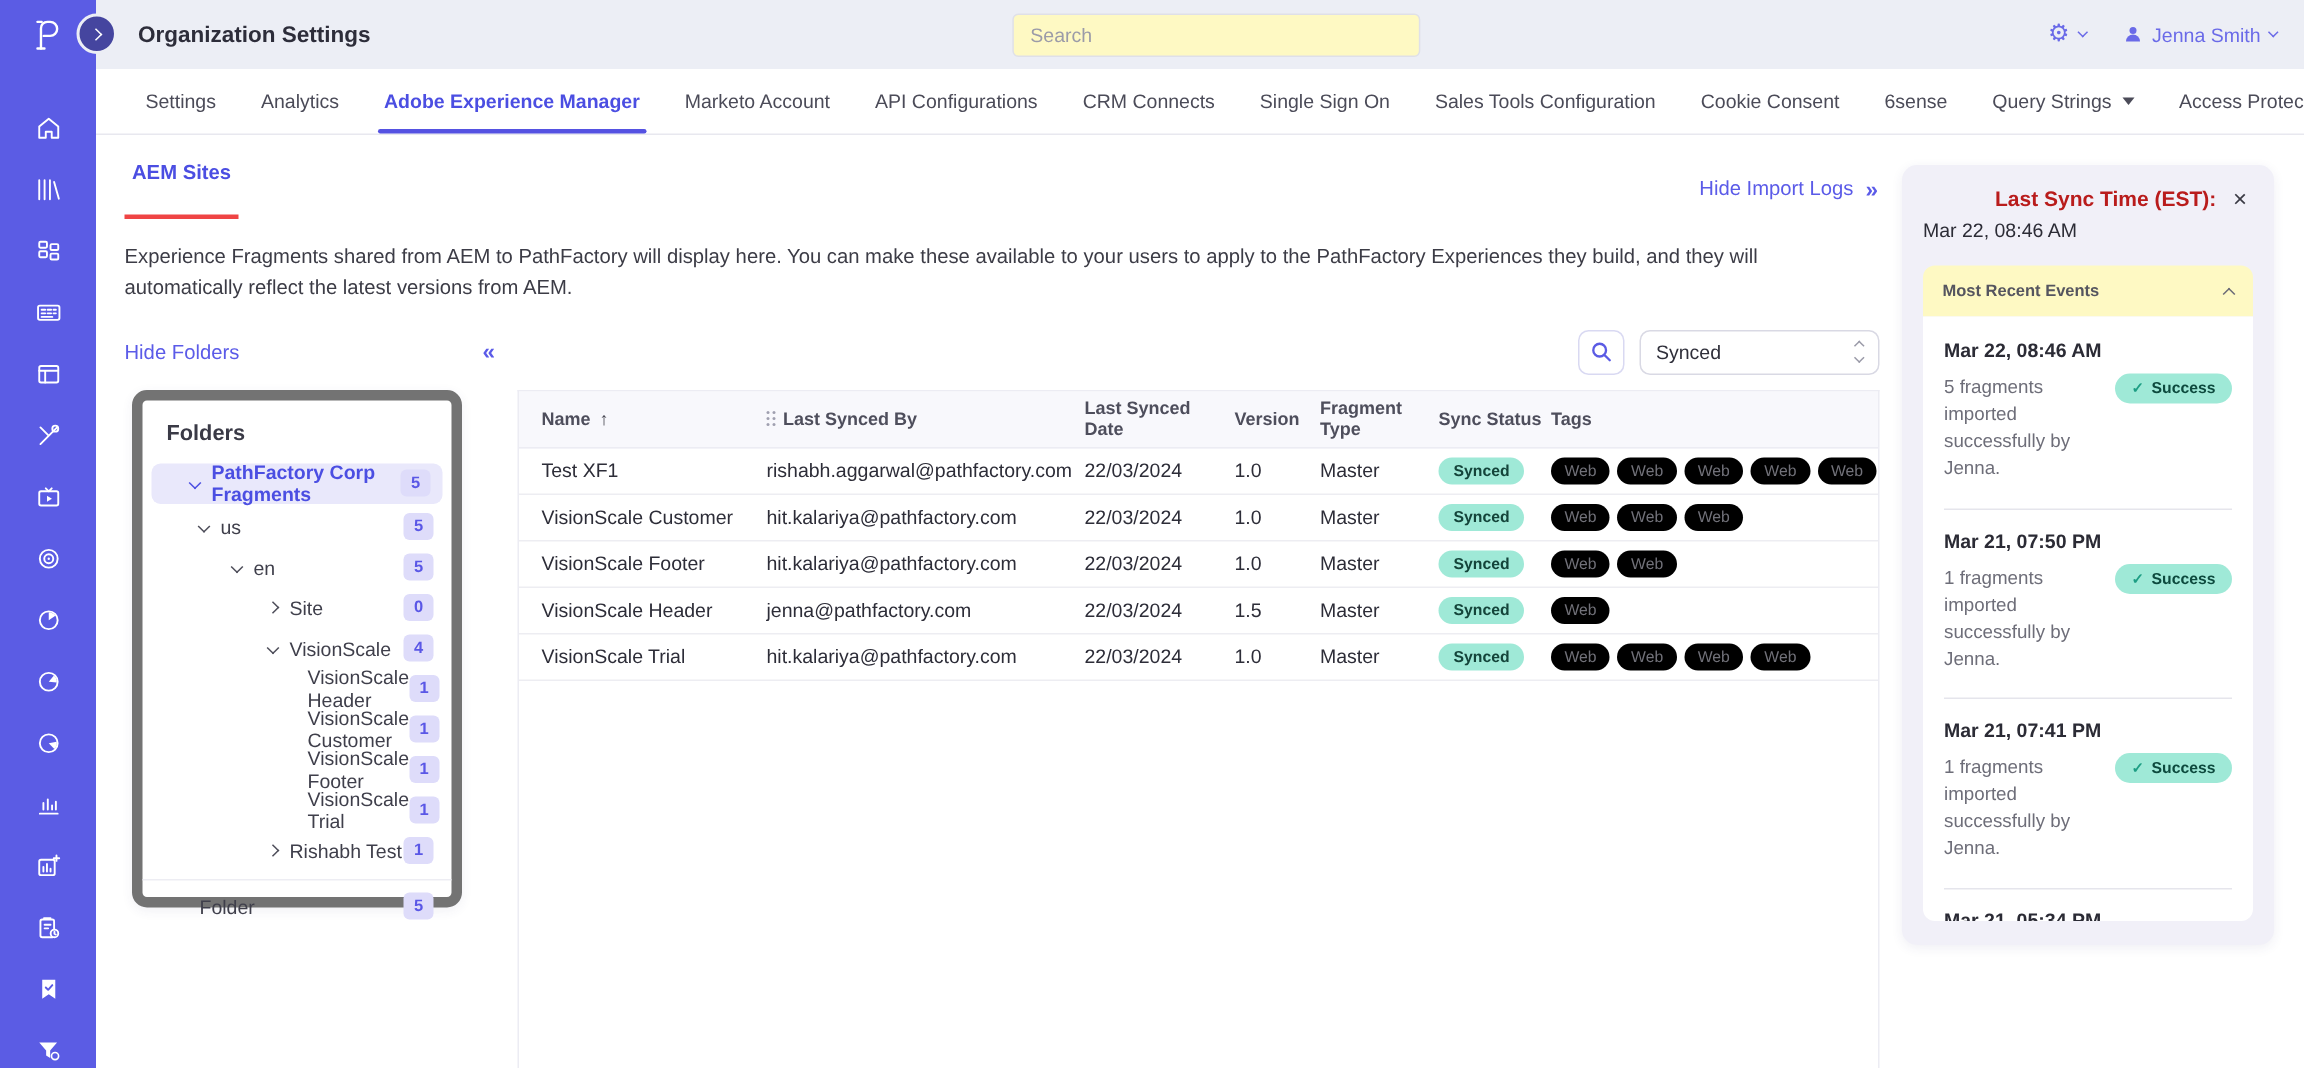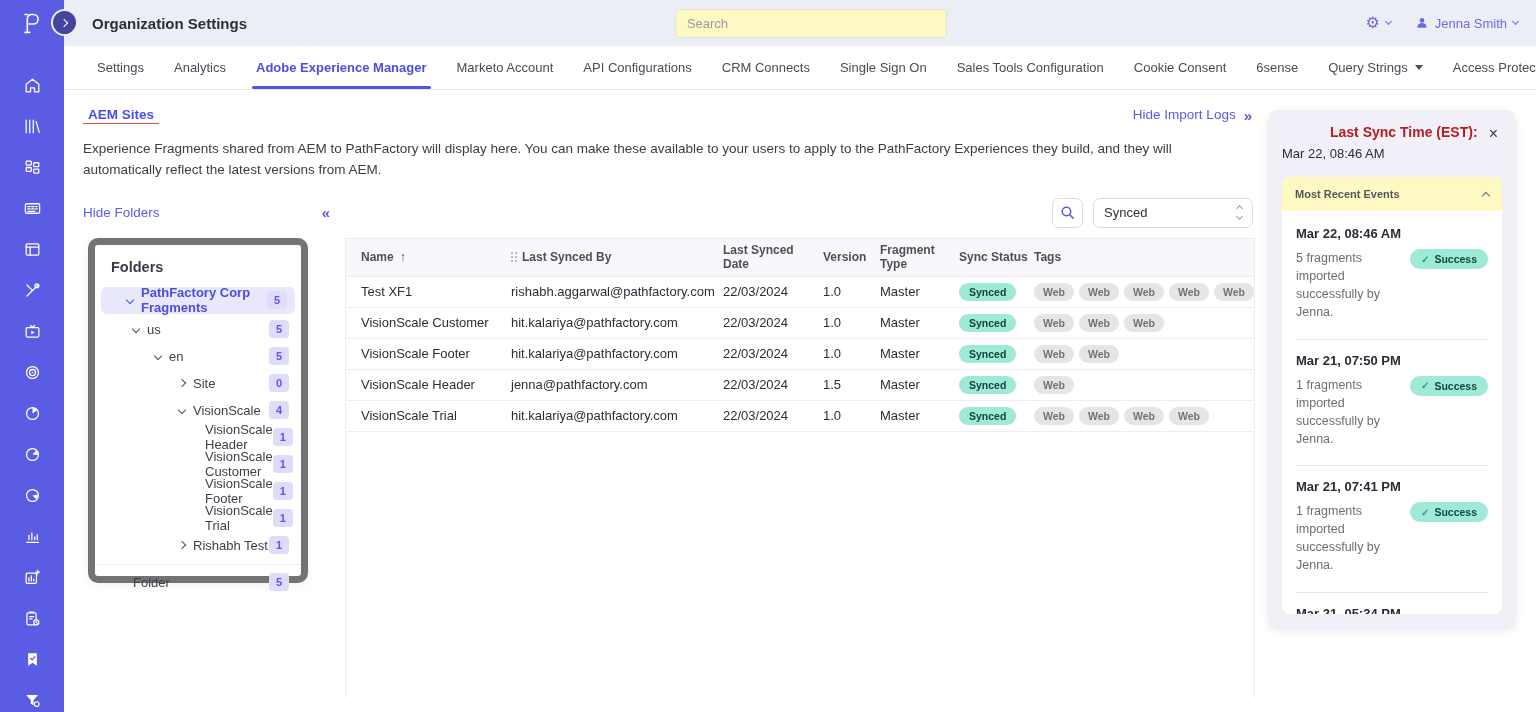--- a/index.html
+++ b/index.html
@@ -36,21 +36,21 @@
   .tabs { margin-left:64px; height:44px; background:#fff; border-bottom:1px solid #e8e8ef; display:flex; align-items:center; padding-left:18px; }
   .tab { position:relative; height:100%; display:flex; align-items:center; padding:0 15px; font-size:13px; color:#4b4b58; cursor:pointer; white-space:nowrap; }
   .tab.active { color:#4b4ee2; font-weight:bold; }
   .tab.active::after { content:""; position:absolute; left:11px; right:11px; bottom:0; height:3px; border-radius:2px; background:#5552e2; }
 
   
   .main { margin-left:64px; display:flex; height:622px; background:#fff; }
   .left-col { flex:1; min-width:0; padding-top:17px; }
 
   .subtab-row { display:flex; align-items:center; padding:0 16px 0 19px; }
-  .aem-subtab { font-size:13.5px; font-weight:bold; color:#4b4ee2; padding:0 5px 1px; border-bottom:1px solid #ef4444; cursor:pointer; }
+  .aem-subtab { font-size:13.5px; font-weight:bold; color:#4b4ee2; padding:0 5px 21px; border-bottom:3px solid #ef4444; cursor:pointer; }
   .hide-logs { margin-left:auto; display:flex; align-items:flex-start; gap:8px; color:#5b5be8; font-size:13.5px; cursor:pointer; }
   .hide-logs .glyph { font-size:15px; font-weight:bold; }
 
   .description { margin:15px 16px 0 19px; max-width:1168px; font-size:13.5px; line-height:1.55; color:#3c3c46; }
 
   .controls-row { margin:17px 15px 0 19px; display:flex; align-items:center;gap:42px; }
   .hide-folders-group { width:247px; display:flex; align-items:center; justify-content:space-between; color:#5b5be8; }
   .hide-folders { font-size:13.5px; cursor:pointer; }
   .collapse-glyph { font-size:15px; font-weight:bold; cursor:pointer; }
   .controls-right { margin-left:auto; display:flex; align-items:center; gap:10px; }
@@ -80,21 +80,21 @@
   
   .table-card { flex:1; margin:0 15px 0 37px; border:1px solid #ececf3; border-bottom:none; height:460px; background:#fff; }
   .t-head { display:grid; grid-template-columns:150px 212px 100px 57px 79px 75px 1fr; align-items:center; height:38px; background:#f8f8fc; border-bottom:1px solid #ececf3; padding-left:15px; font-size:12px; font-weight:bold; color:#4e4e5c; }
   .t-row { display:grid; grid-template-columns:150px 212px 100px 57px 79px 75px 1fr; align-items:center; height:31px; border-bottom:1px solid #ededf2; padding-left:15px; font-size:13px; color:#2d2d38; }
   .th-name { display:flex; align-items:center; gap:6px; }
   .sort-glyph { color:#3c3c48; font-size:12px; }
   .th-syncedby { display:flex; align-items:center; gap:9px; }
   .drag-dots { width:2px; height:2px; border-radius:50%; background:#a0a0b0; box-shadow:4px 0 0 #a0a0b0, 0 4px 0 #a0a0b0, 4px 4px 0 #a0a0b0, 0 8px 0 #a0a0b0, 4px 8px 0 #a0a0b0; margin-bottom:8px; }
   .pill-synced { display:inline-flex; align-items:center; background:#9fe9d7; color:#14443a; font-size:10.5px; font-weight:bold; padding:3px 10px; border-radius:10px; }
   .tags-cell { display:flex; align-items:center; gap:5px; }
-  .pill-tag { display:inline-flex; background:#e5e5e5; color:#717179; font-size:10.5px; font-weight:bold; padding:3px 9px; border-radius:9px; }
+  .pill-tag { display:inline-flex; background:#000000; color:#717179; font-size:10.5px; font-weight:normal; padding:3px 9px; border-radius:9px; }
 
   
   .sync-panel { width:248px; margin:20px 20px 0 0; height:520px; background:#f1f0f8; border-radius:10px; box-shadow:0 2px 8px rgba(50,50,110,.08); padding:14px 14px 16px; display:flex; flex-direction:column; flex:0 0 auto; }
   .sync-head { display:flex; align-items:flex-start; }
   .sync-title { font-size:14px; font-weight:bold; color:#b91c1c;margin-left:48px; }
   .sync-time { font-size:13px; color:#2c2c36; margin-top:6px; }
   .close-btn { margin-left:auto; font-size:16px; color:#3a3a44; cursor:pointer; line-height:1; padding:2px 4px; }
   .events-box { margin-top:16px; flex:1; display:flex; flex-direction:column; min-height:0; }
   .events-header { background:#fef9c3; border-radius:8px 8px 0 0; padding:11px 13px; font-size:11px; font-weight:bold; color:#55555f; display:flex; align-items:center; }
   .events-header .chv { margin-left:auto; color:#6a6a76; }

